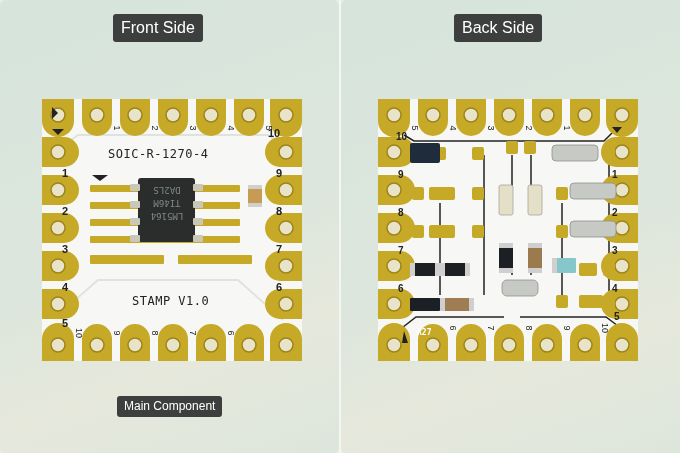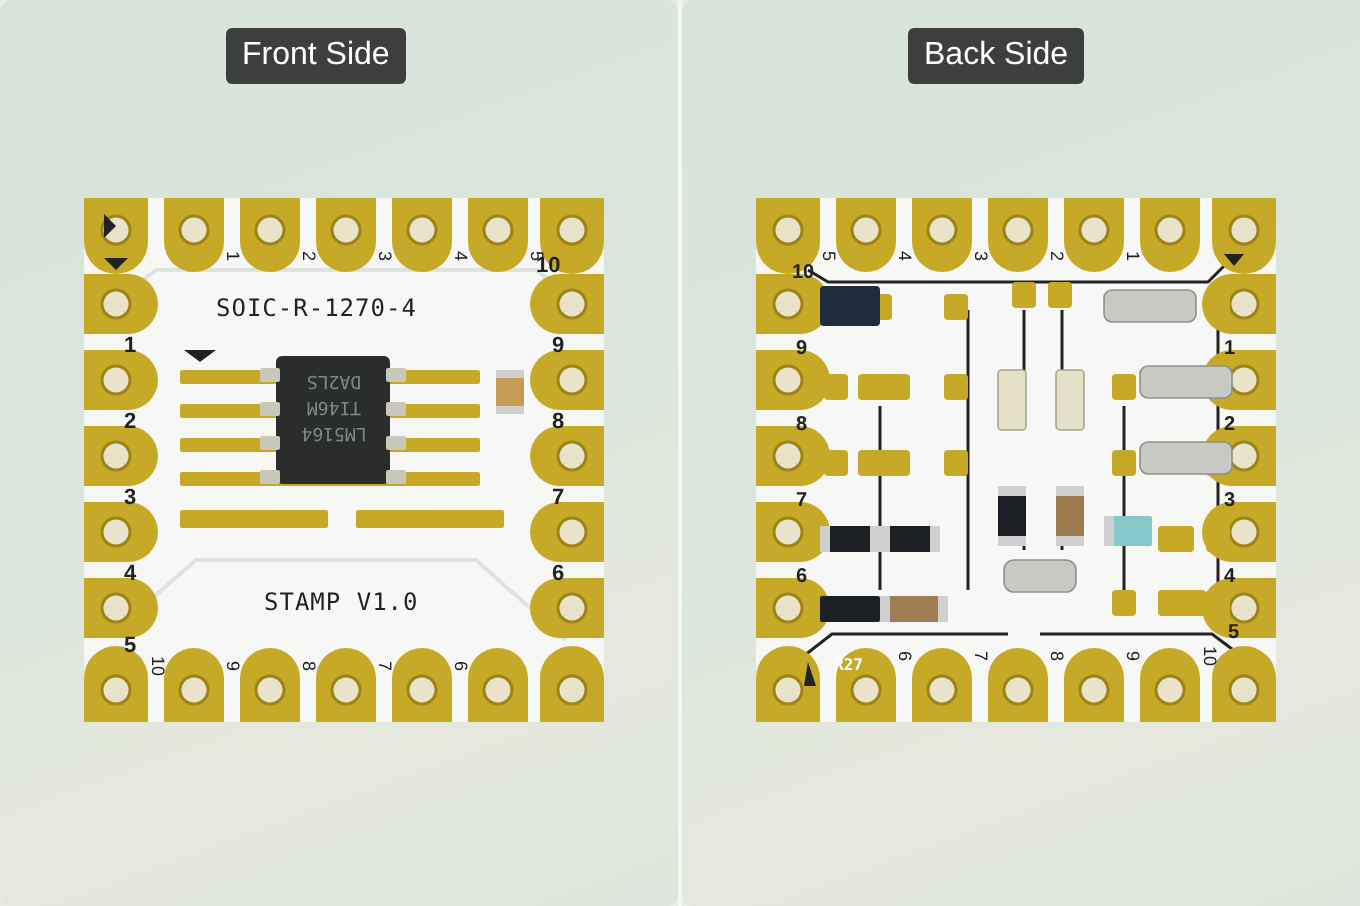--- a/index.html
+++ b/index.html
@@ -159,20 +159,21 @@
     <div style="position:absolute; left:190px; top:28px; font-size:9px; color:#222; transform:rotate(90deg);">4</div>
     <div style="position:absolute; left:228px; top:28px; font-size:9px; color:#222; transform:rotate(90deg);">5</div>
 
     <div style="position:absolute; left:36px; top:233px; font-size:9px; color:#222; transform:rotate(90deg);">10</div>
     <div style="position:absolute; left:76px; top:233px; font-size:9px; color:#222; transform:rotate(90deg);">9</div>
     <div style="position:absolute; left:114px; top:233px; font-size:9px; color:#222; transform:rotate(90deg);">8</div>
     <div style="position:absolute; left:152px; top:233px; font-size:9px; color:#222; transform:rotate(90deg);">7</div>
     <div style="position:absolute; left:190px; top:233px; font-size:9px; color:#222; transform:rotate(90deg);">6</div>
   </div>
 
+  <div class="caption-tag" style="left:117px; top:396px;">Main Component</div>
 </div>
 
 <div class="divider"></div>
 
 <div class="panel right">
   <div class="title-tag" style="left:113px;">Back Side</div>
 
   <div class="board" style="left:33px; top:95px;">
     <svg width="268" height="270" viewBox="0 0 268 270">
       <rect x="4" y="4" width="260" height="262" rx="4" fill="#f7f8f6"></rect>

